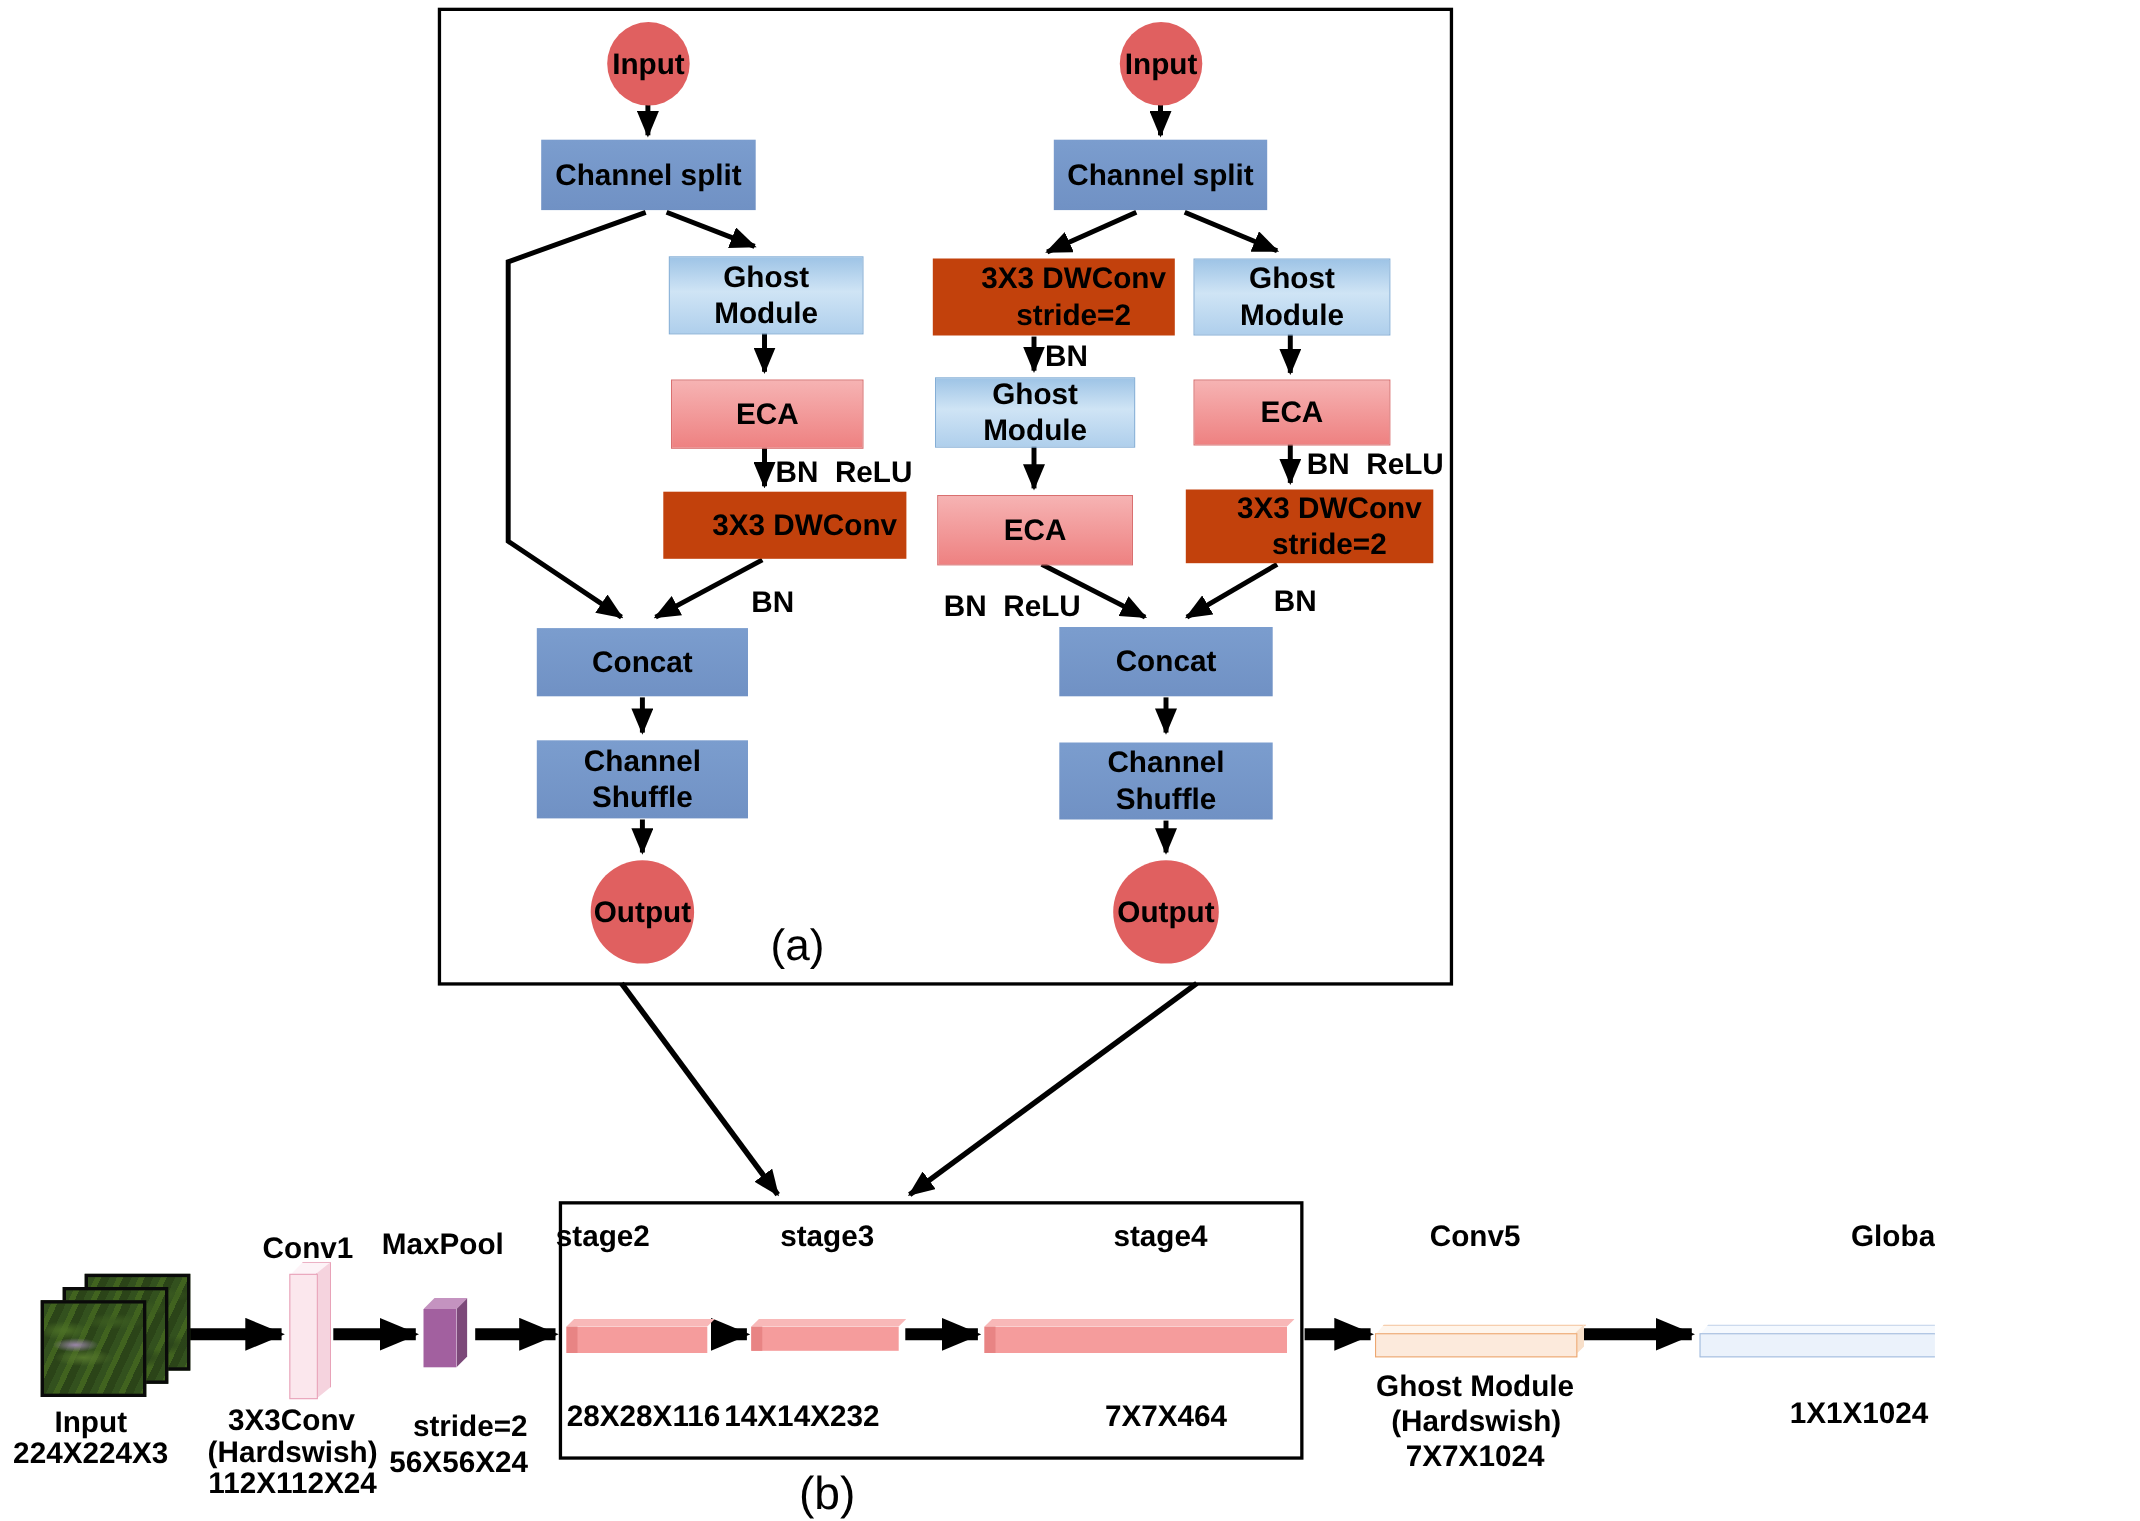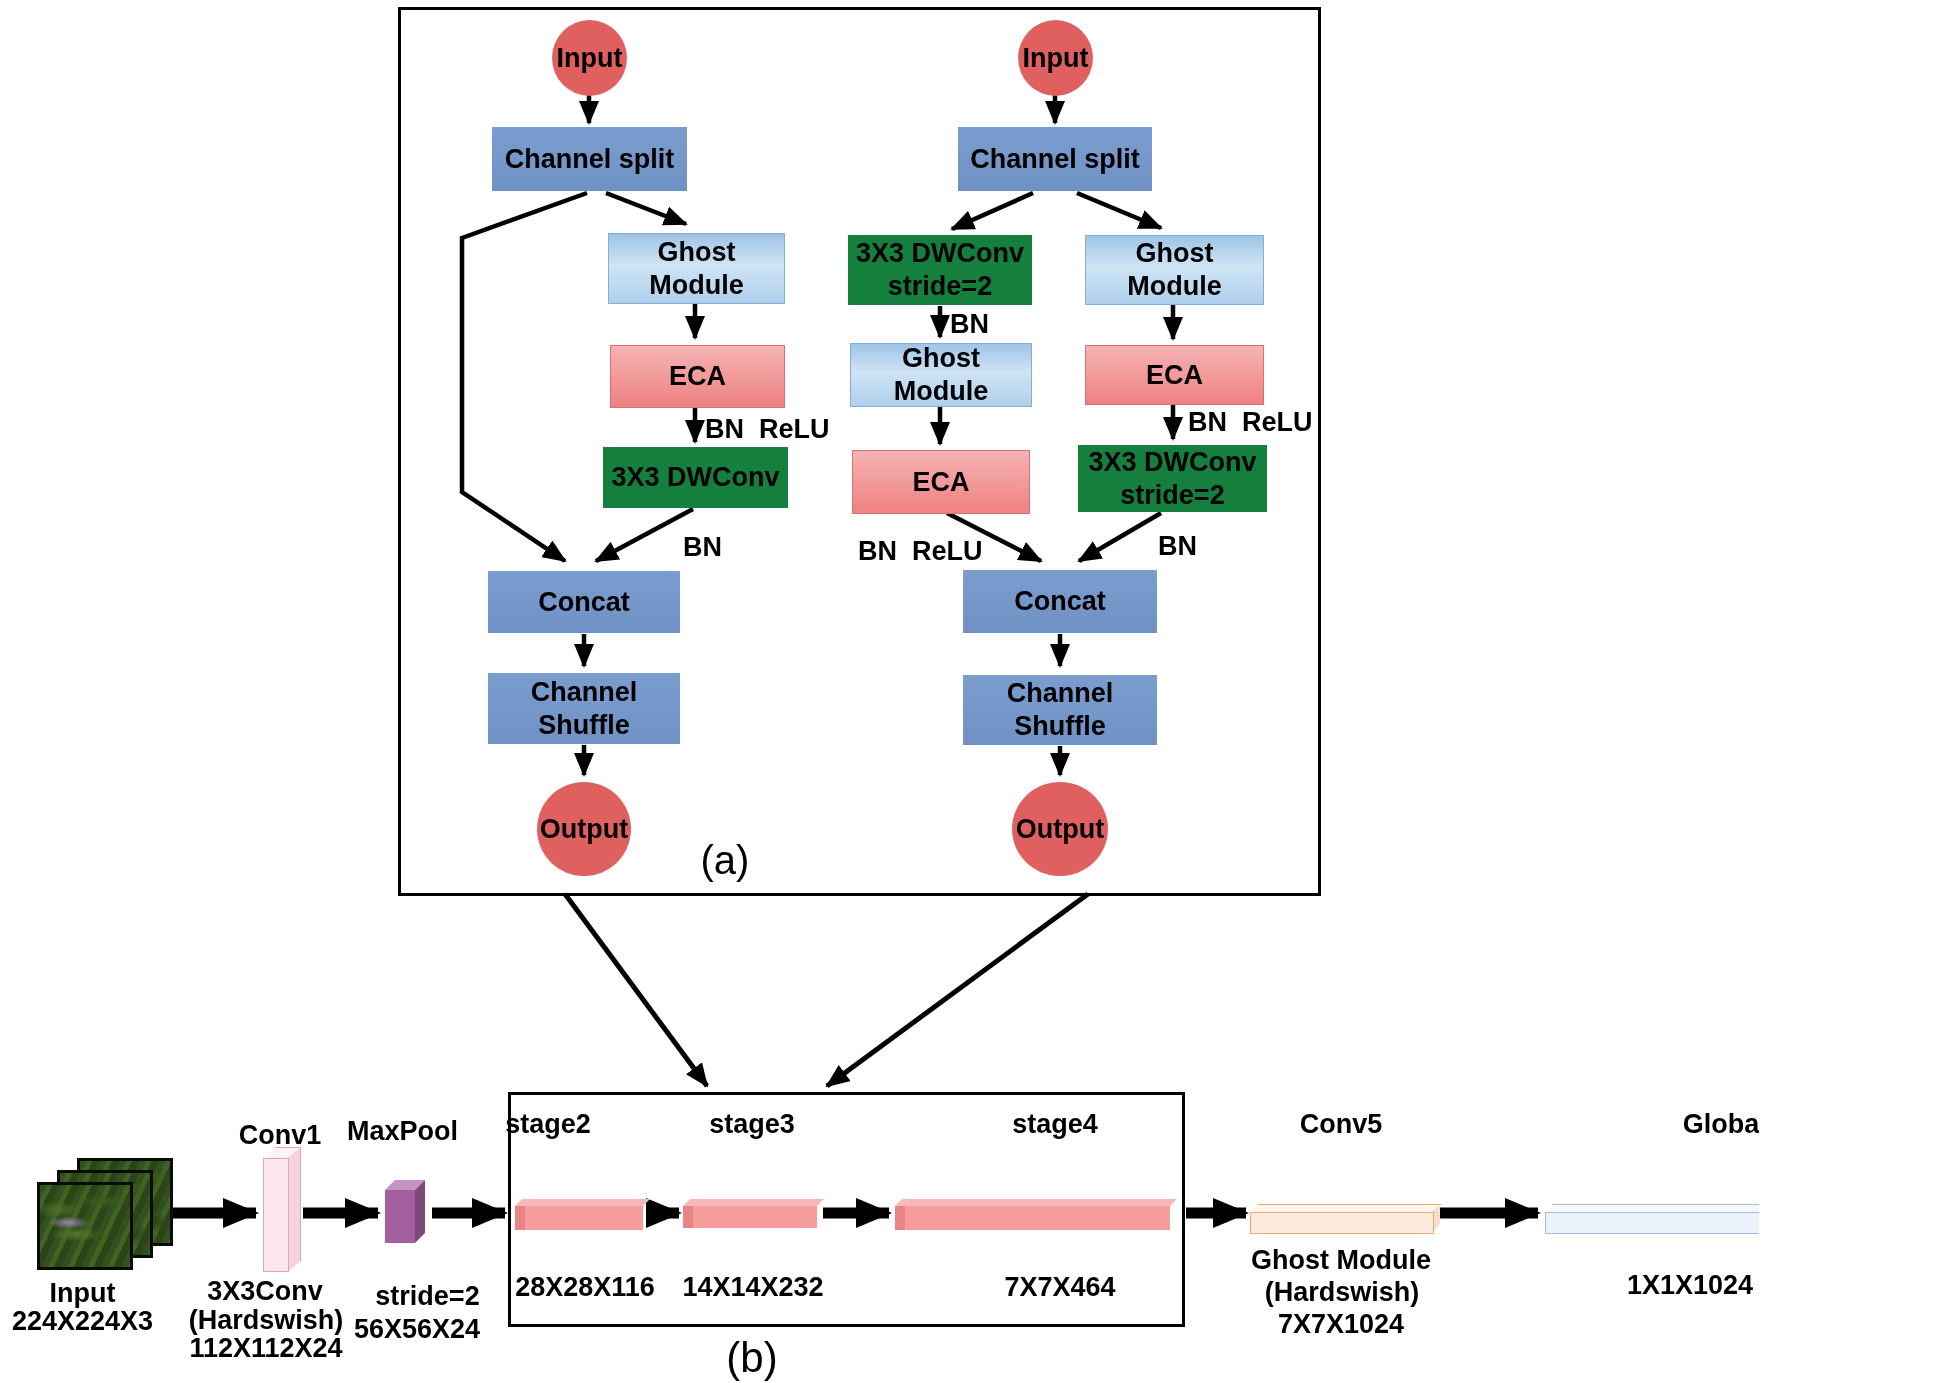--- a/index.html
+++ b/index.html
@@ -8,21 +8,21 @@
     font-family:"Liberation Sans",sans-serif;color:#000;overflow:hidden;
   }
   
   .node{
     position:absolute;display:flex;align-items:center;justify-content:center;
     font-weight:700;font-size:27px;line-height:1.22;text-align:center;white-space:pre;
   }
   .blue{background:linear-gradient(180deg,#7B9DCE 0%,#7091C4 100%);}
   .lightblue{background:linear-gradient(180deg,#9EC4E6 0%,#CFE4F5 45%,#AFCFEC 100%);border:1px solid #84AED6;}
   .salmon{background:linear-gradient(180deg,#F6B3B3 0%,#EE8181 100%);border:1px solid #D96F6F;}
-  .yellow{background:#15803d;}
+  .yellow{background:#c2410c;padding-left:36px;}
   .redellipse{background:#E06060;border-radius:50%;}
   .lbl{position:absolute;font-weight:700;font-size:27px;white-space:pre;text-align:center;}
   .caption{position:absolute;font-weight:400;font-size:40px;text-align:center;white-space:pre;}
   .panelbox{position:absolute;border:3px solid #000;background:transparent;}
   
   .face{position:absolute;}
   .imgframe{position:absolute;width:90px;height:82px;border:3px solid #0a0a0a;
     background-color:#2E4A1C;
     background-image:
       radial-gradient(ellipse 40px 14px at 20% 30%, #4C7026 0%, rgba(0,0,0,0) 60%),
@@ -165,21 +165,21 @@
 
   <div class="face" style="left:683px;top:1199px;width:141px;height:7px;background:#F8B8B8;clip-path:polygon(0 100%,95% 100%,100% 0,5% 0);"></div>
   <div class="face" style="left:683px;top:1206px;width:134px;height:22px;background:#F59C9C;"></div>
   <div class="face" style="left:683px;top:1206px;width:10px;height:22px;background:#E88484;"></div>
 
   <div class="face" style="left:895px;top:1199px;width:282px;height:7px;background:#F8B8B8;clip-path:polygon(0 100%,97.5% 100%,100% 0,2.5% 0);"></div>
   <div class="face" style="left:895px;top:1206px;width:275px;height:24px;background:#F59C9C;"></div>
   <div class="face" style="left:895px;top:1206px;width:10px;height:24px;background:#E88484;"></div>
 
   <div class="lbl" style="left:505px;top:1272px;width:160px;">28X28X116</div>
-  <div class="lbl" style="left:673px;top:1272px;width:160px;">14X14X232</div>
+  <div class="lbl" style="left:649px;top:1272px;width:160px;">14X14X232</div>
   <div class="lbl" style="left:980px;top:1272px;width:160px;">7X7X464</div>
 
   <div class="caption" style="left:700px;top:1334px;width:104px;font-size:42px;">(b)</div>
 
   <div class="lbl" style="left:1276px;top:1109px;width:130px;">Conv5</div>
   <div class="face" style="left:1250px;top:1204px;width:190px;height:8px;background:#FEF5EC;border:1px solid #EDA770;clip-path:polygon(0 100%,95.8% 100%,100% 0,4.2% 0);"></div>
   <div class="face" style="left:1432px;top:1204px;width:8px;height:28px;background:#F8DFC9;clip-path:polygon(0 28%,100% 0,100% 72%,0 100%);"></div>
   <div class="face" style="left:1250px;top:1212px;width:182px;height:20px;background:#FCEADC;border:1px solid #EDA770;"></div>
   <div class="lbl" style="left:1240px;top:1245px;width:202px;">Ghost Module</div>
   <div class="lbl" style="left:1242px;top:1277px;width:200px;">(Hardswish)</div>

